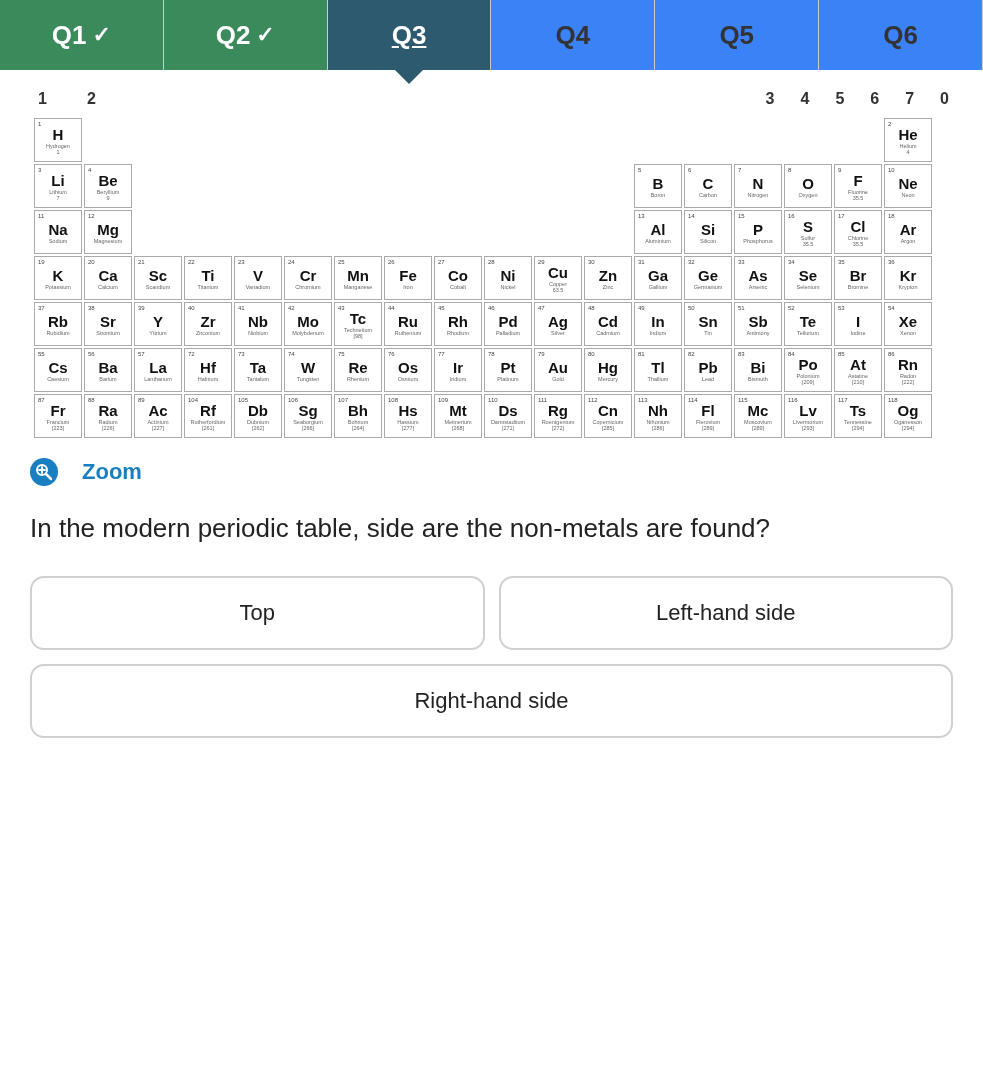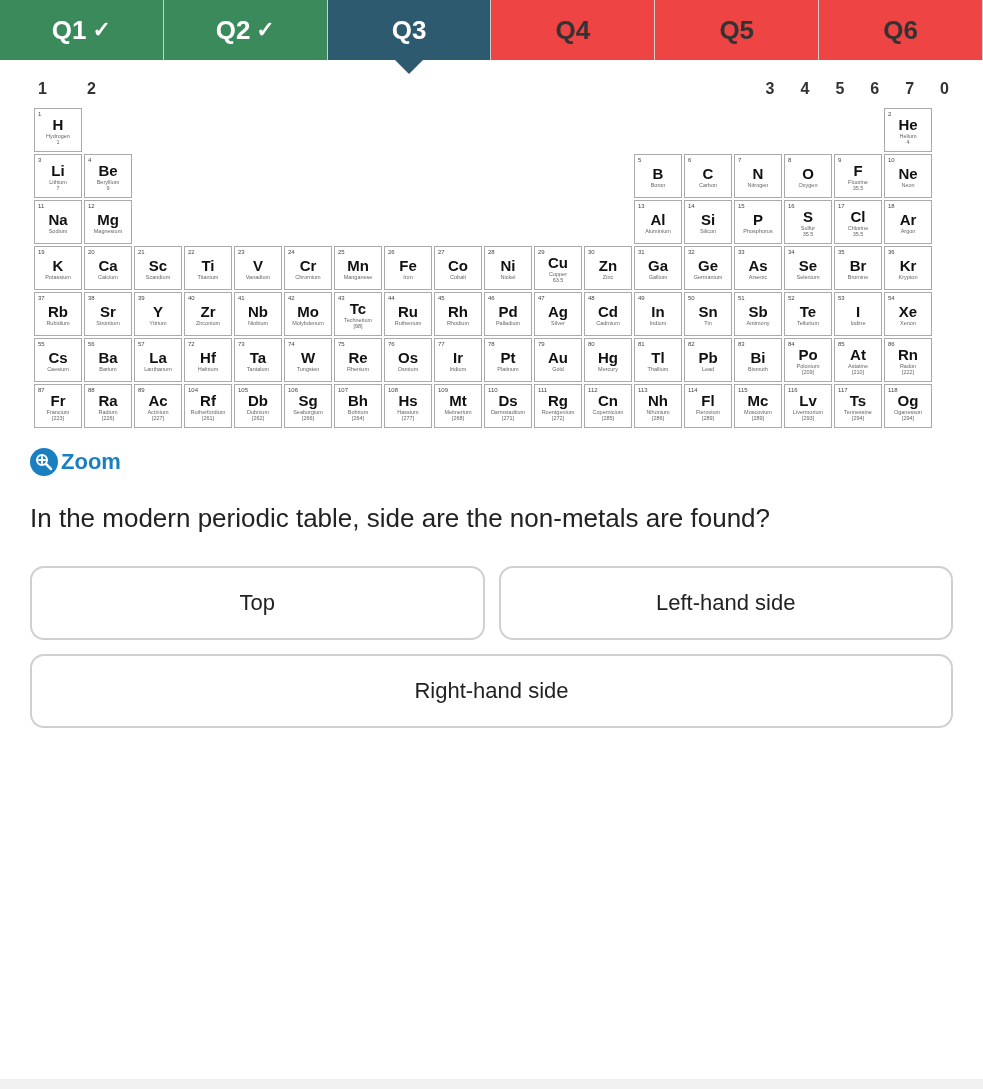--- a/index.html
+++ b/index.html
@@ -8,39 +8,40 @@
       background: #f0f0f0;
       width: 983px;
       min-height: 1089px;
       overflow-x: hidden;
     }
 
     
     .header {
       display: flex;
       width: 100%;
-      height: 60px;
+      height: 70px;
       background: #e8e8e8;
     }
     .tab {
       flex: 1;
       display: flex;
       align-items: center;
       justify-content: center;
       font-size: 26px;
       font-weight: bold;
       color: #333;
-      background: #ef4444;
+      background: #3b82f6;
       border-right: 1px solid #ccc;
       cursor: pointer;
       position: relative;
     }
     .tab.active {
       background: #2d5a6e;
       color: white;
+      text-decoration: underline;
     }
     .tab.correct {
       background: #3a8a5c;
       color: white;
     }
     .tab.active::after {
       content: '';
       position: absolute;
       bottom: -14px;
       left: 50%;
@@ -59,21 +60,21 @@
     .main {
       background: white;
       padding: 20px 30px 30px 30px;
       min-height: calc(1089px - 70px);
     }
 
     
     .zoom-btn {
       display: inline-flex;
       align-items: center;
-      gap: 3px;
+      gap: 24px;
       color: #1a7fc1;
       font-size: 22px;
       font-weight: bold;
       margin: 16px 8px 24px 0;
       cursor: pointer;
       background: none;
       border: none;
     }
 
     .zoom-icon {

